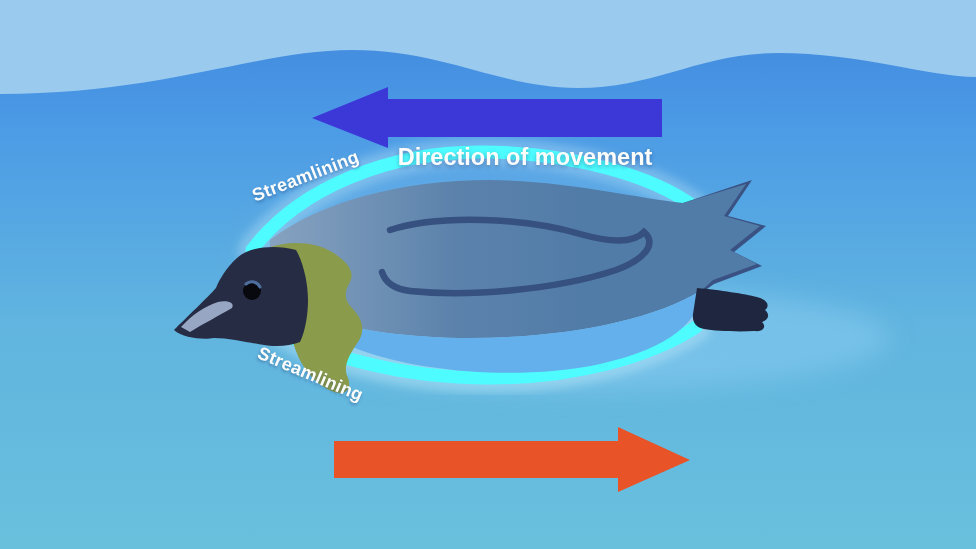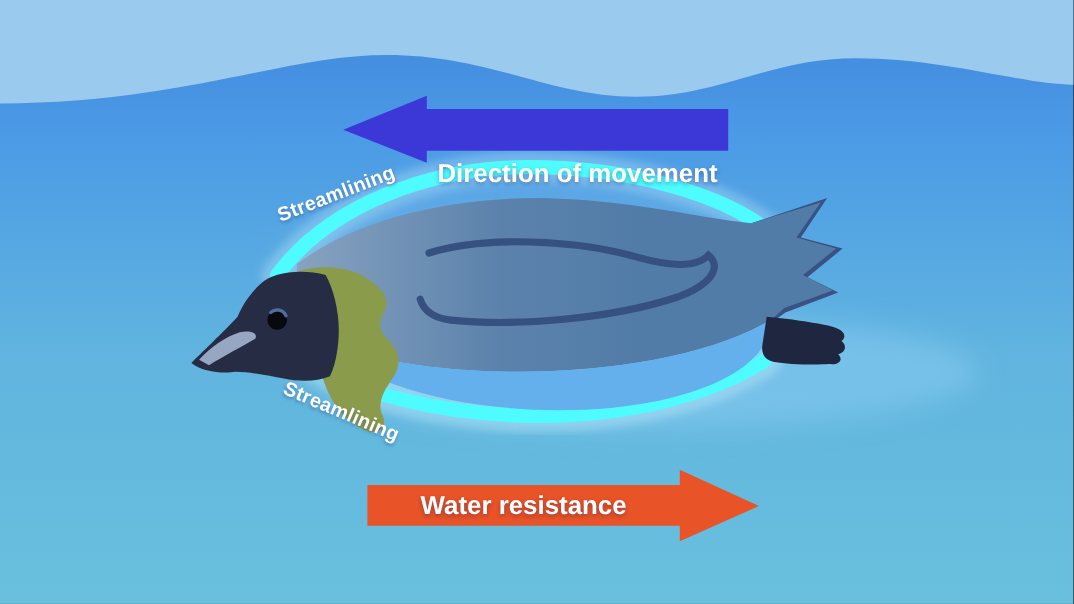--- a/index.html
+++ b/index.html
@@ -124,18 +124,17 @@
       <path d="M 246 284 A 9 9 0 0 1 260 287" fill="none" stroke="#4e6f9e" stroke-width="3" stroke-linecap="round"></path>
     </g>
 
     <polygon points="662,99 388,99 388,87 312,118 388,148 388,137 662,137" fill="#3c38d8"></polygon>
 
     <polygon points="334,441 618,441 618,427 690,460 618,492 618,478 334,478" fill="#e85327"></polygon>
   </svg>
 
   <div class="lbl lbl-direction">Direction of movement</div>
 
-  <div class="lbl lbl-water">Water resistance</div>
 
   <div class="lbl lbl-stream lbl-stream-top">Streamlining</div>
 
   <div class="lbl lbl-stream lbl-stream-bottom">Streamlining</div>
 </div>
 
 </body></html>

